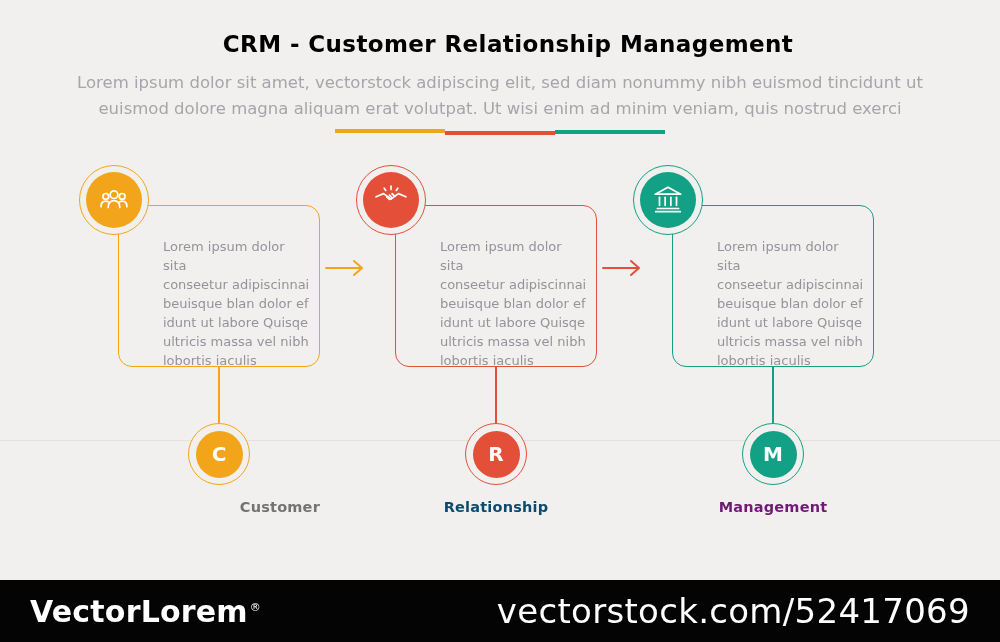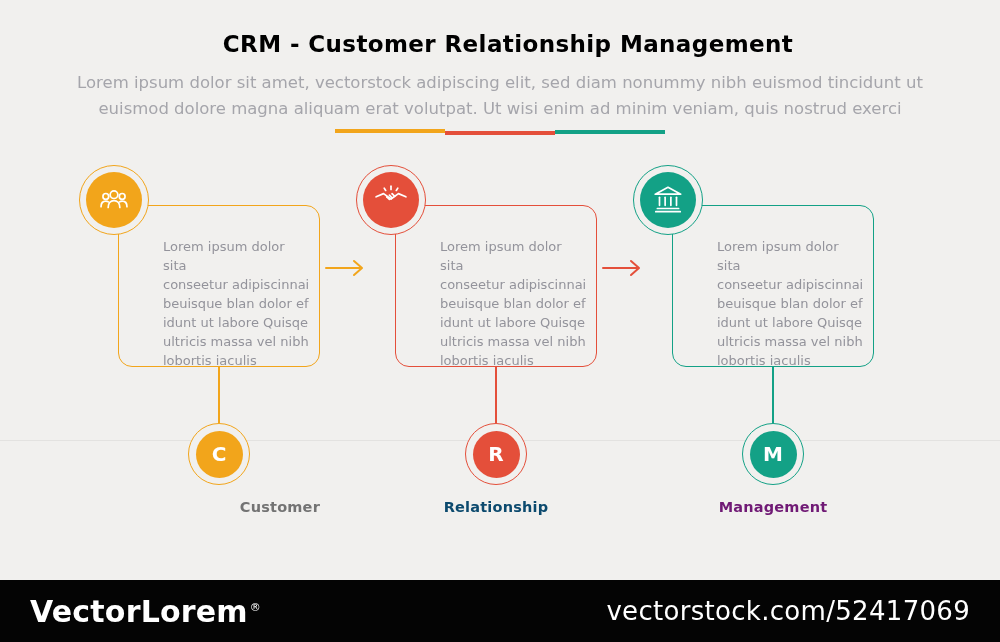--- a/index.html
+++ b/index.html
@@ -102,21 +102,21 @@
 
   
   .footer {
     position:absolute; left:0; top:580px; width:1000px; height:62px;
     background:#040404; color:#fff;
     display:flex; align-items:center; justify-content:space-between;
     padding:0 30px;
   }
   .brand { font-size:30px; font-weight:700; letter-spacing:.2px; }
   .brand sup { font-size:11px; font-weight:400; vertical-align:super; margin-left:2px; }
-  .url { font-size:26px; font-weight:400; letter-spacing:.3px; }
+  .url { font-size:34px; font-weight:400; letter-spacing:.3px; }
 </style>
 </head>
 <body>
 
 <div class="canvas">
 
   <div class="hline"></div>
 
   <div class="title">CRM - Customer Relationship Management</div>
 

